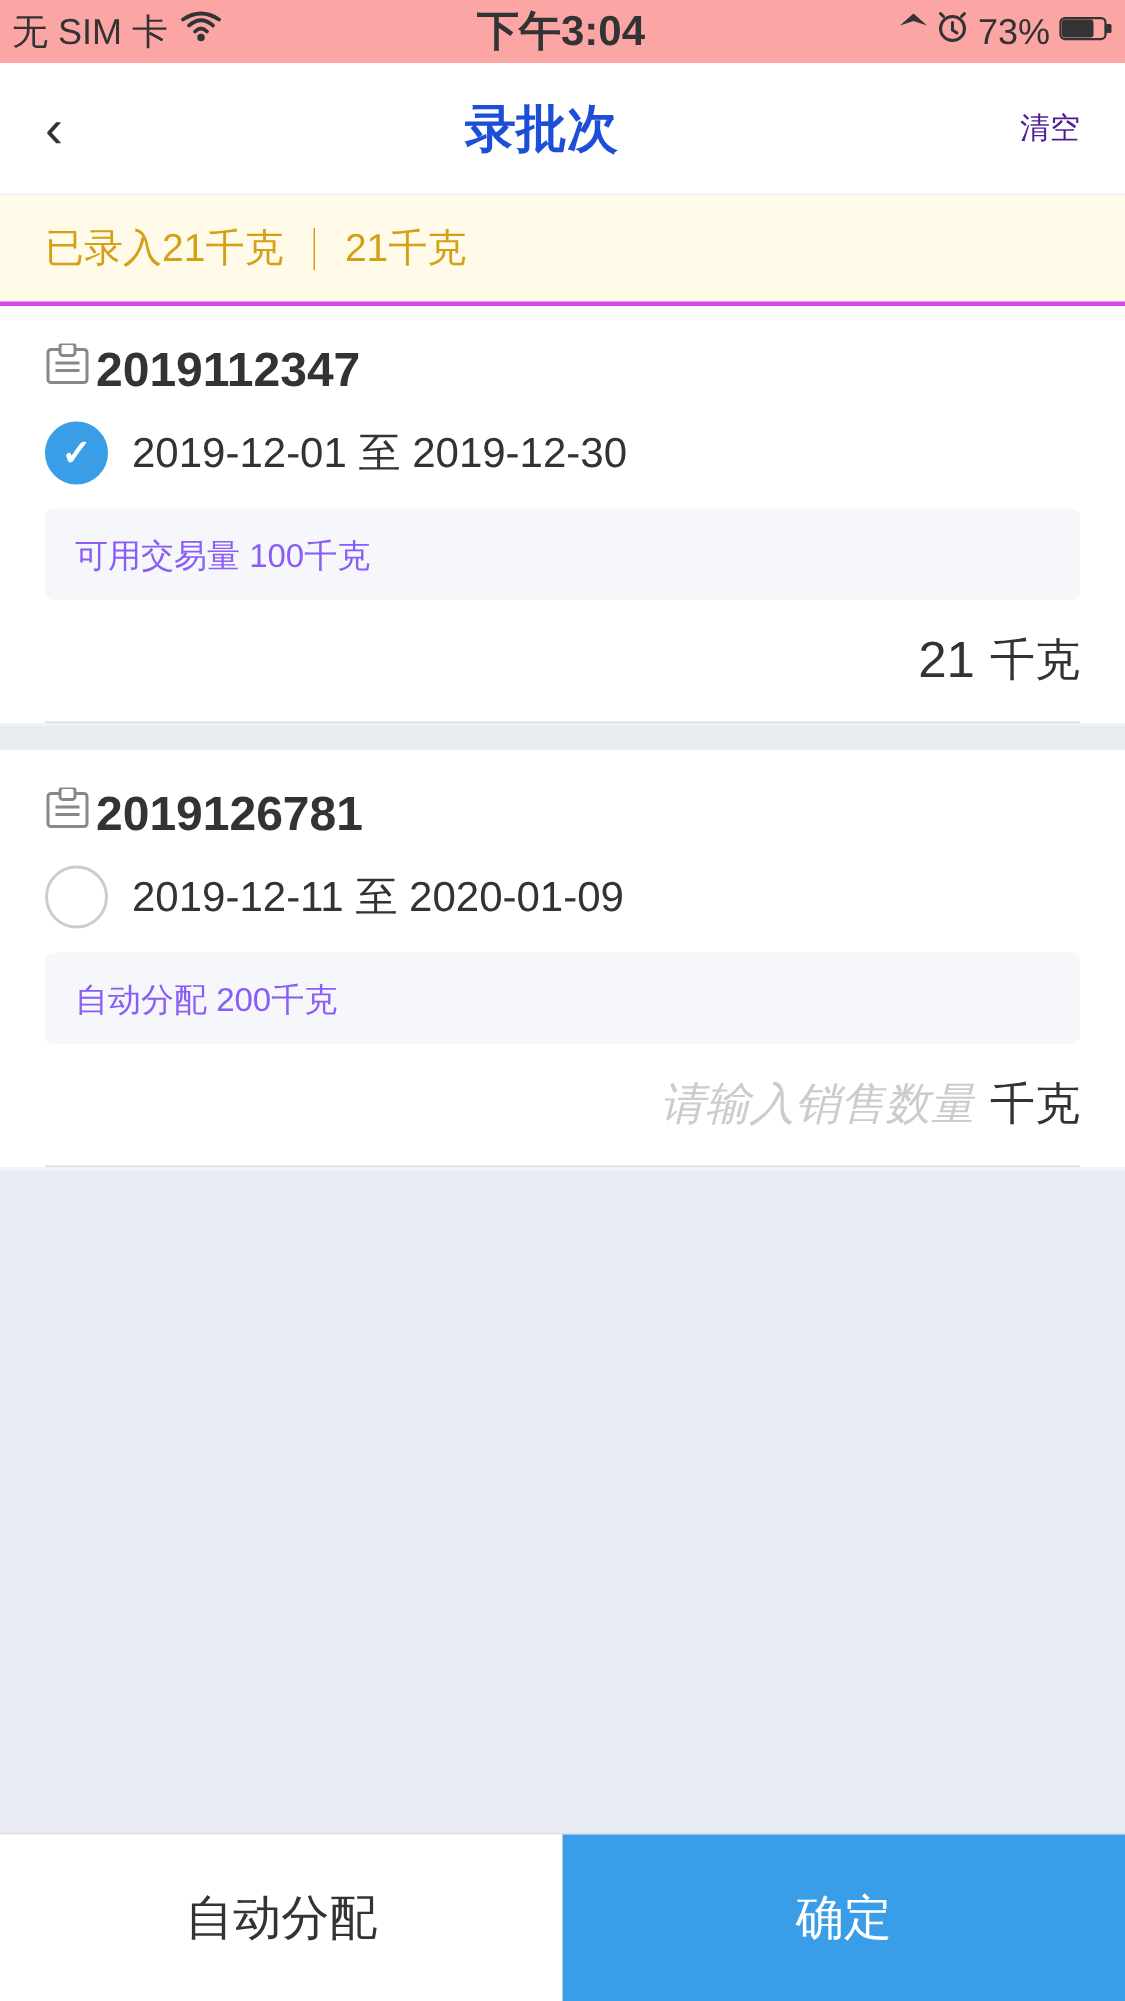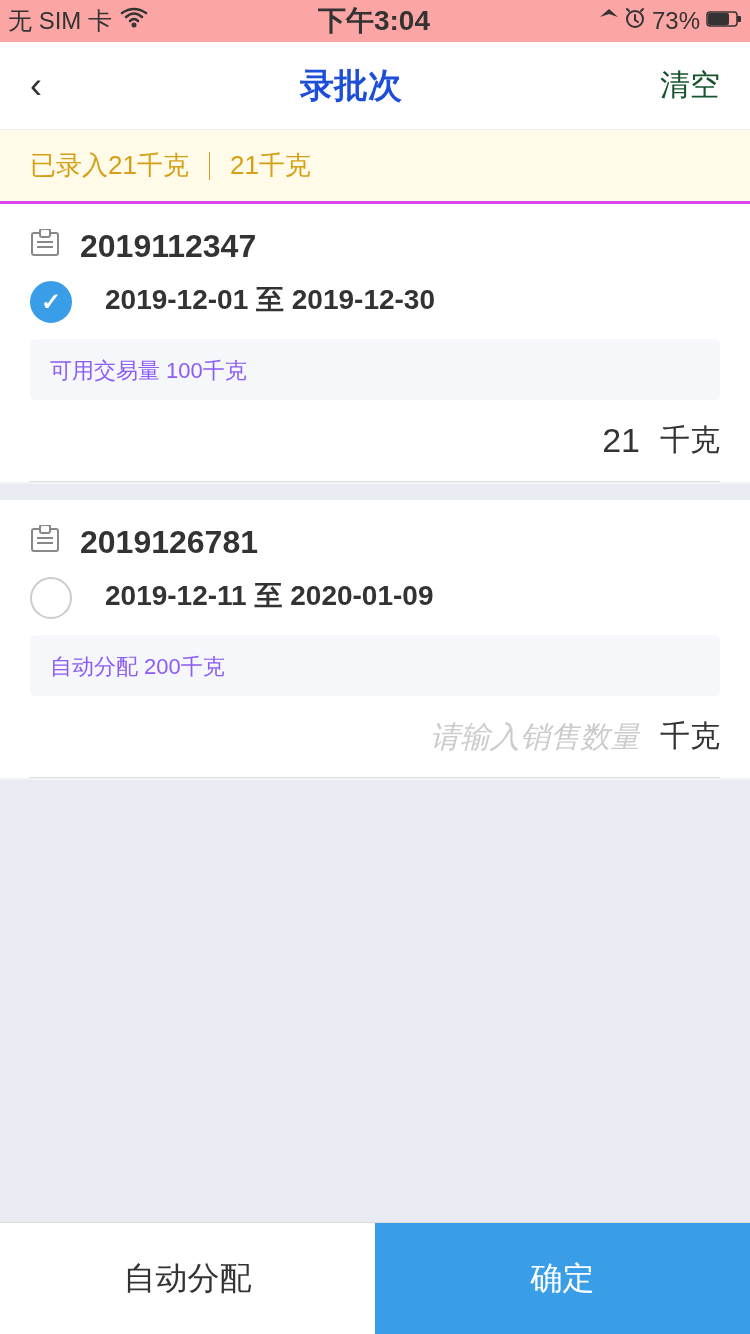--- a/index.html
+++ b/index.html
@@ -42,22 +42,22 @@
       font-size: 36px;
       color: #333;
       cursor: pointer;
     }
     .nav-title {
       font-size: 34px;
       font-weight: 600;
       color: #1d4ed8;
     }
     .nav-action {
-      font-size: 30px;
-      color: #14532d;
+      font-size: 20px;
+      color: #4c1d95;
       cursor: pointer;
     }
 
     
     .info-banner {
       background: #fffbe8;
       padding: 18px 30px;
       display: flex;
       align-items: center;
       gap: 20px;
@@ -75,37 +75,36 @@
 
     
     .batch-card {
       background: #fff;
       margin-bottom: 2px;
     }
     .batch-header {
       display: flex;
       align-items: center;
       padding: 24px 20px 8px 30px;
-      gap: 20px;
+      gap: 4px;
     }
     .batch-id-icon {
       font-size: 30px;
       color: #666;
     }
     .batch-id {
       font-size: 32px;
       font-weight: 600;
       color: #333;
     }
     .batch-date-row {
       display: flex;
-      align-items: flex-start;
+      align-items: center;
       padding: 8px 30px;
-      gap: 33px;
-      font-weight: bold;
+      gap: 16px;
     }
     .radio-btn {
       width: 42px;
       height: 42px;
       border-radius: 50%;
       border: 2px solid #ccc;
       display: flex;
       align-items: center;
       justify-content: center;
       flex-shrink: 0;
@@ -136,21 +135,21 @@
       color: #8b5cf6;
     }
 
     
     .qty-row {
       background: #fff;
       padding: 20px 30px;
       display: flex;
       align-items: center;
       justify-content: flex-end;
-      gap: 20px;
+      gap: 10px;
     }
     .qty-input {
       border: none;
       outline: none;
       font-size: 32px;
       color: #333;
       text-align: right;
       width: 120px;
       background: transparent;
     }

